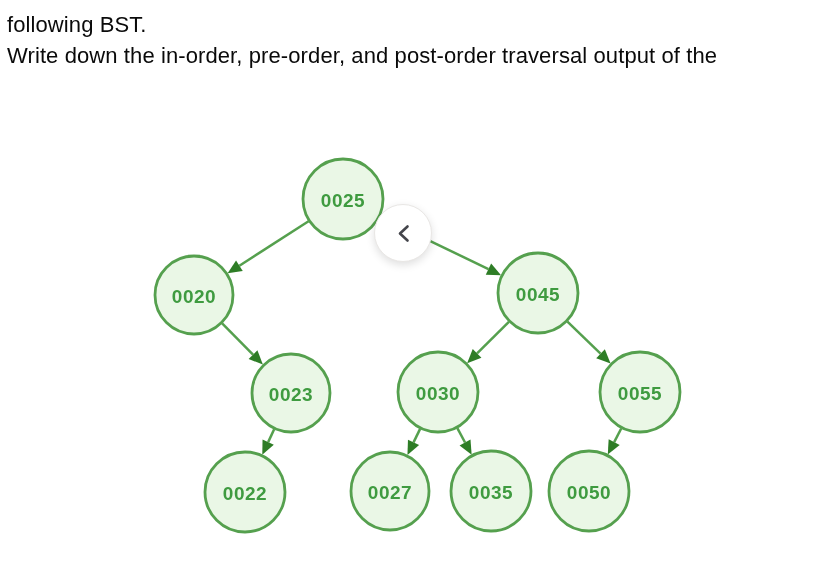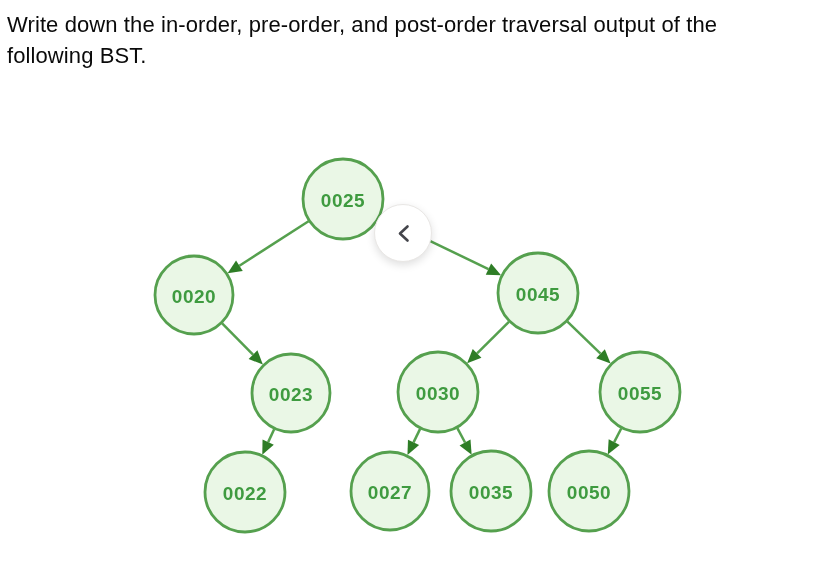--- a/index.html
+++ b/index.html
@@ -47,22 +47,22 @@
     justify-content: center;
     cursor: pointer;
     z-index: 5;
     box-sizing: border-box;
   }
 </style>
 </head>
 <body>
 
 <div class="question">
+  <div>following BST.</div>
   <div>Write down the in-order, pre-order, and post-order traversal output of the</div>
-  <div>following BST.</div>
 </div>
 
 <div class="tree-area">
   <svg id="tree-svg" width="820" height="576" viewBox="0 0 820 576">
       <line x1="308.53424717349185" y1="221.20612262647504" x2="239.3939183568644" y2="265.75291166269136" stroke="#55a04e" stroke-width="2.5"></line>
       <polygon points="227.62512470878843,273.33549012051213 236.03591932554377,260.54101733282914 242.751917388185,270.9648059925536" fill="#2e7d26"></polygon>
       <line x1="379.9328389331867" y1="216.80352235753614" x2="488.45594777255445" y2="269.1172261057442" stroke="#55a04e" stroke-width="2.5"></line>
       <polygon points="501.0671610668133,275.19647764246383 485.76370780629287,274.70219199320167 491.14818773881603,263.5322602182867" fill="#2e7d26"></polygon>
       <line x1="222.13885370038483" y1="323.4289449756465" x2="253.01254750448044" y2="354.6209242828772" stroke="#55a04e" stroke-width="2.5"></line>
       <polygon points="262.86114629961514,364.5710550243535 248.60606103325523,358.98244660643684 257.41903397570564,350.25940195931753" fill="#2e7d26"></polygon>

